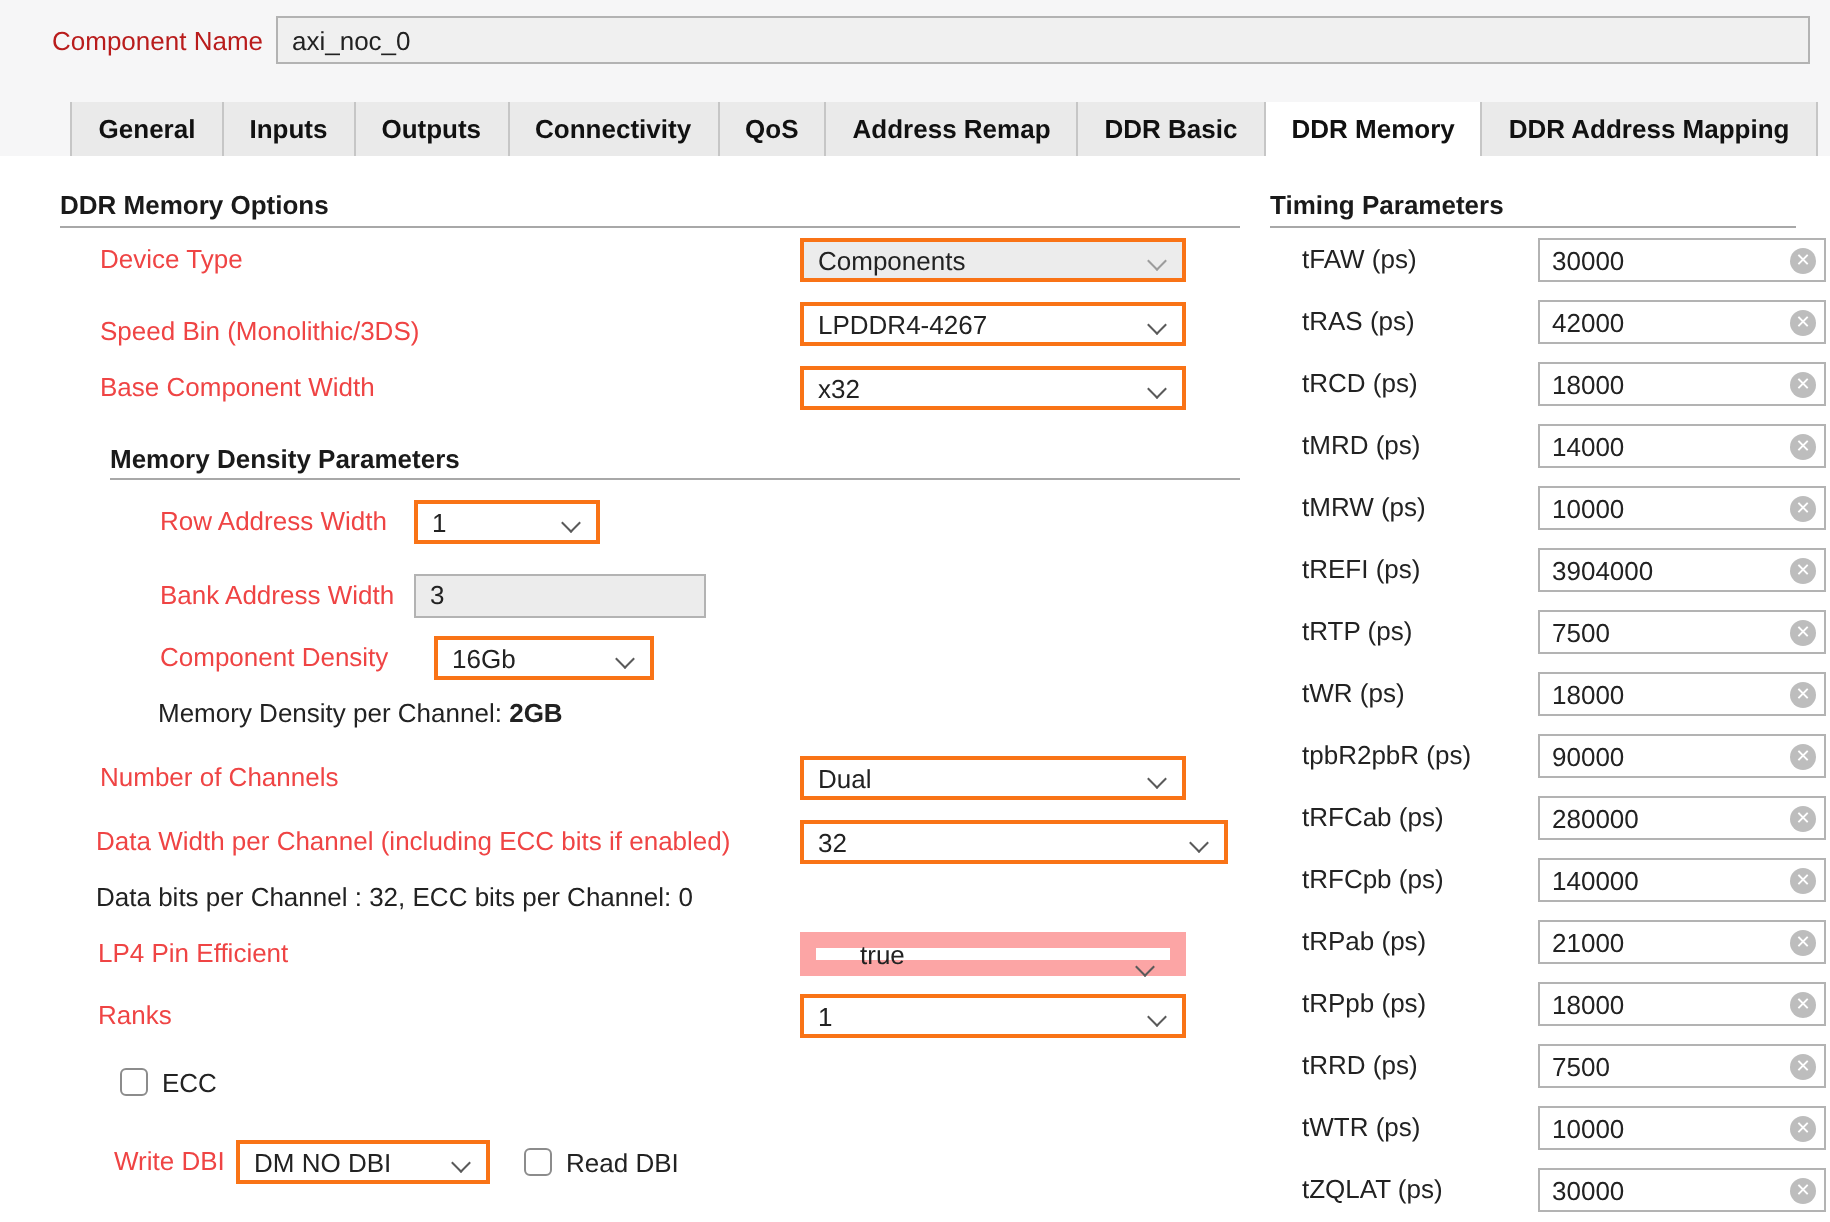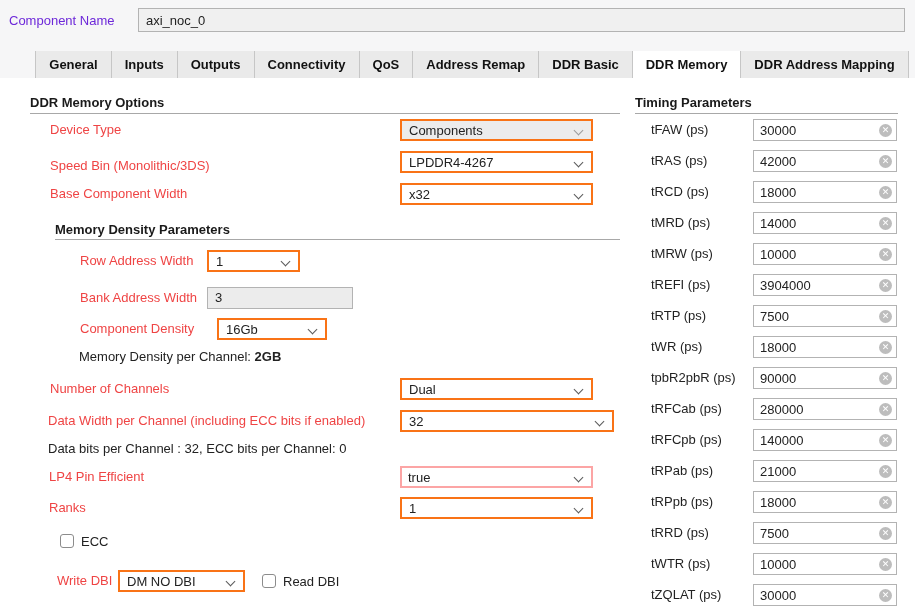--- a/index.html
+++ b/index.html
@@ -4,21 +4,21 @@
 <style>
   * { margin:0; padding:0; box-sizing:border-box; }
   html,body { width:915px; height:611px; }
   body {
     position:relative; overflow:hidden; background:#ffffff;
     font-family:"Liberation Sans", sans-serif; font-size:13px; color:#222;
   }
 
   
   .top-strip { position:absolute; top:0; left:0; right:0; height:51px; background:#f6f6f7; }
-  .cn-label { position:absolute; left:9px; top:11px; line-height:20px; color:#6d28d9; }
+  .cn-label { position:absolute; left:26px; top:11px; line-height:20px; color:#b91c1c; }
   .cn-input {
     position:absolute; left:138px; right:10px; top:8px; height:24px;
     background:#f0f0f0; border:1px solid #b3b3b3; padding:0 7px;
     font:13px "Liberation Sans", sans-serif; color:#222;
   }
 
   
   .tab-bar { position:absolute; top:51px; left:0; right:0; height:27px; background:#f6f6f7; display:flex; padding-left:29px;justify-content:center; }
   .tab {
     height:27px; line-height:27px; padding:0 13px; font-weight:bold; color:#111;
@@ -42,38 +42,38 @@
     display:flex; align-items:center; padding:0 24px 0 7px;
   }
   .select .select-value { white-space:nowrap; overflow:hidden; }
   .chev {
     position:absolute; right:9px; top:6px; width:7px; height:7px;
     border-right:1.6px solid #5a5a5a; border-bottom:1.6px solid #5a5a5a;
     transform:rotate(45deg);
   }
   .select.disabled { background:#ececec; }
   .select.disabled .chev { border-color:#9c9c9c; }
-  .select.focused { border:2px solid #fca5a5; padding:0 23px 0 6px; }
+  .select.focused { border:8px solid #fca5a5; padding:0 23px 0 22px; }
 
   .text-disabled {
     position:absolute; height:22px; background:#ececec; border:1px solid #b3b3b3;
     line-height:20px; padding:0 7px; color:#222;
   }
 
   .checkbox {
     position:absolute; width:14px; height:14px; background:#fff;
     border:1px solid #8c8c8c; border-radius:3px;
   }
   .cb-label { position:absolute; line-height:16px; color:#222; }
 
   
   .timing-row { position:absolute; left:635px; width:268px; height:22px; }
   .t-label { position:absolute; left:16px; line-height:22px; color:#222; white-space:nowrap; }
   .t-field {
-    position:absolute; left:118px; top:0; width:144px; height:22px;
+    position:absolute; left:134px; top:0; width:144px; height:22px;
     background:#fff; border:1px solid #b3b3b3; display:flex; align-items:center;
   }
   .t-field input {
     border:none; outline:none; flex:1; min-width:0; padding-left:6px;
     font:13px "Liberation Sans", sans-serif; color:#222; background:transparent;
   }
   .clear-icon {
     flex:none; width:13px; height:13px; margin-right:4px; border-radius:50%;
     background:#bdbdbd; color:#fff; font-size:9px; line-height:13px; text-align:center;
   }

